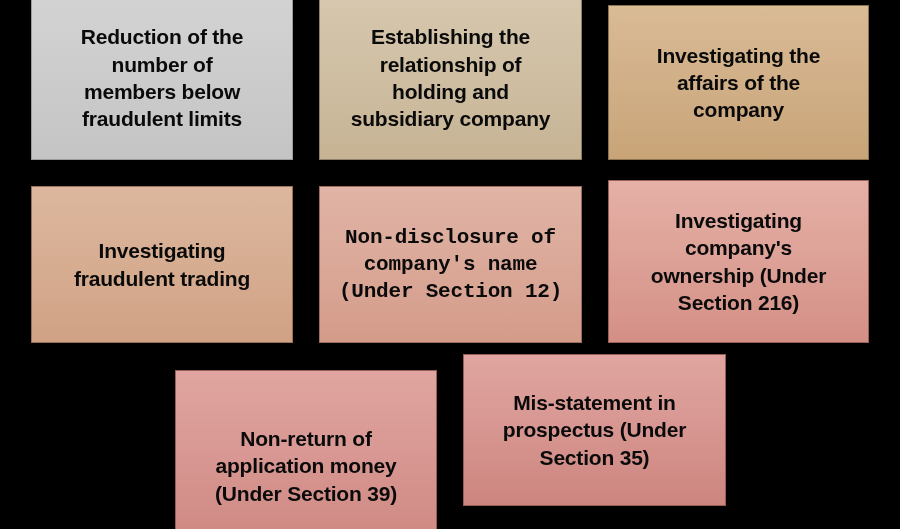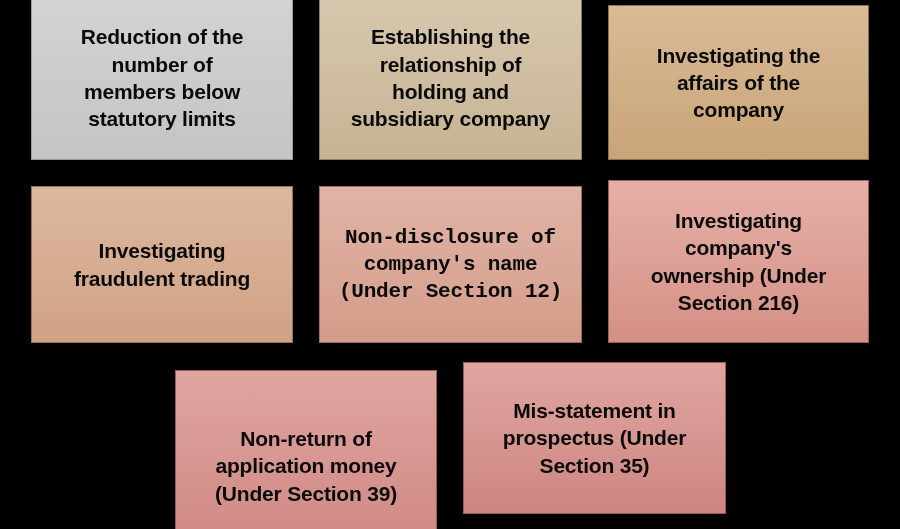--- a/index.html
+++ b/index.html
@@ -83,36 +83,36 @@
   }
 
   
   #box-7 {
     left: 175px; top: 370px;  width: 262px; height: 192px;
     border: 1px solid #9a5c57;
     background: linear-gradient(to bottom, #e0a5a0 0%, #d6948f 55%, #cd857f 100%);
     font-size: 21px;
   }
   #box-8 {
-    left: 463px; top: 362px;  width: 263px; height: 152px;
+    left: 463px; top: 354px;  width: 263px; height: 152px;
     border: 1px solid #9a5c57;
     background: linear-gradient(to bottom, #e0a5a0 0%, #d6948f 55%, #cd857f 100%);
     font-size: 21px;
   }
 </style>
 </head>
 <body>
 
 <div id="canvas">
 
   <div class="box" id="box-1">
     <span class="label">Reduction of the
 number of
 members below
-statutory limits</span>
+fraudulent limits</span>
   </div>
 
   <div class="box" id="box-2">
     <span class="label">Establishing the
 relationship of
 holding and
 subsidiary company</span>
   </div>
 
   <div class="box" id="box-3">

